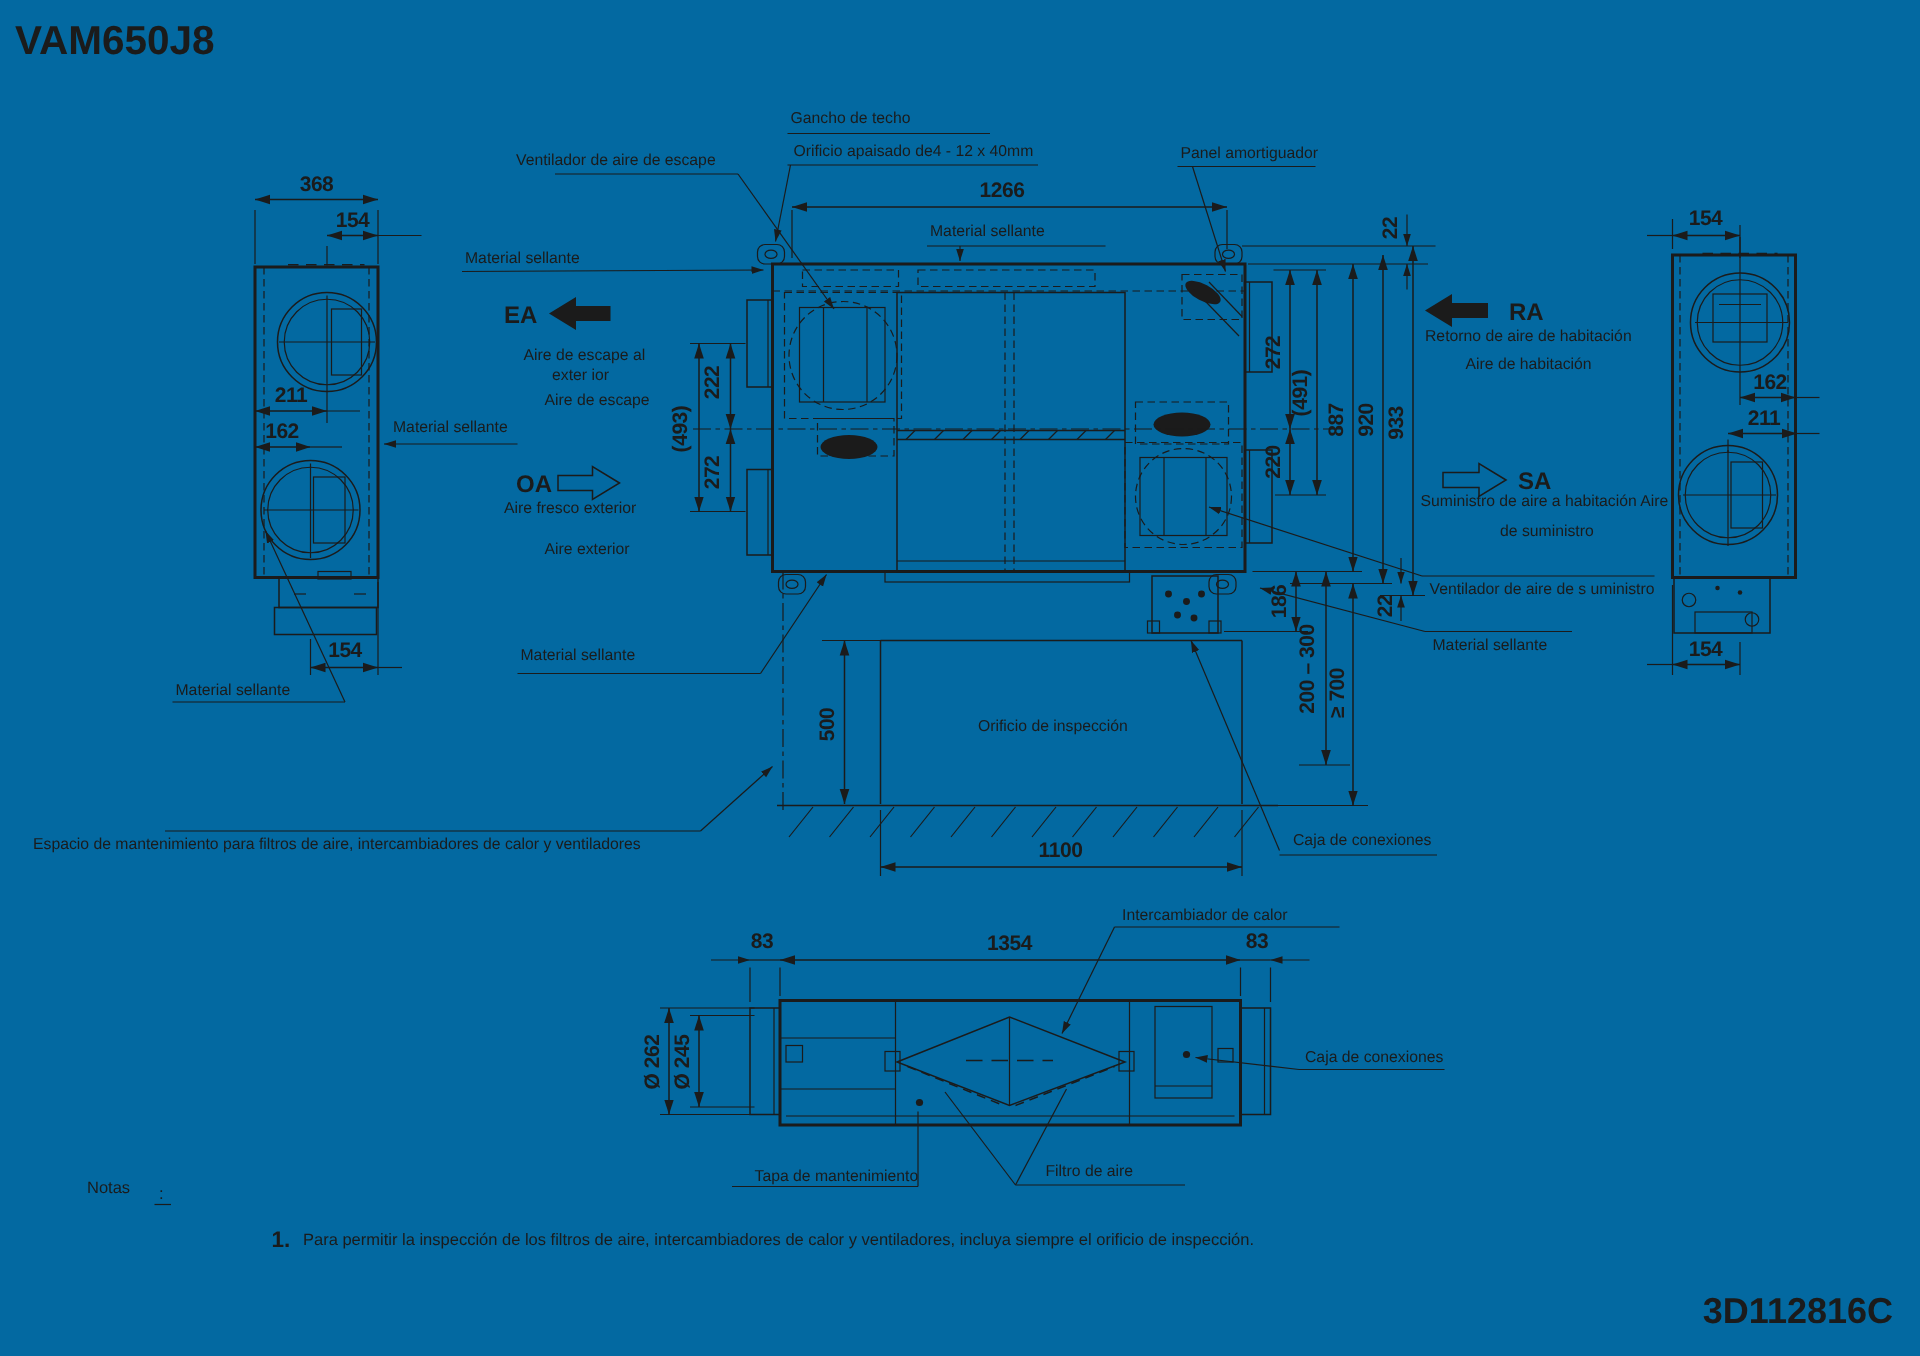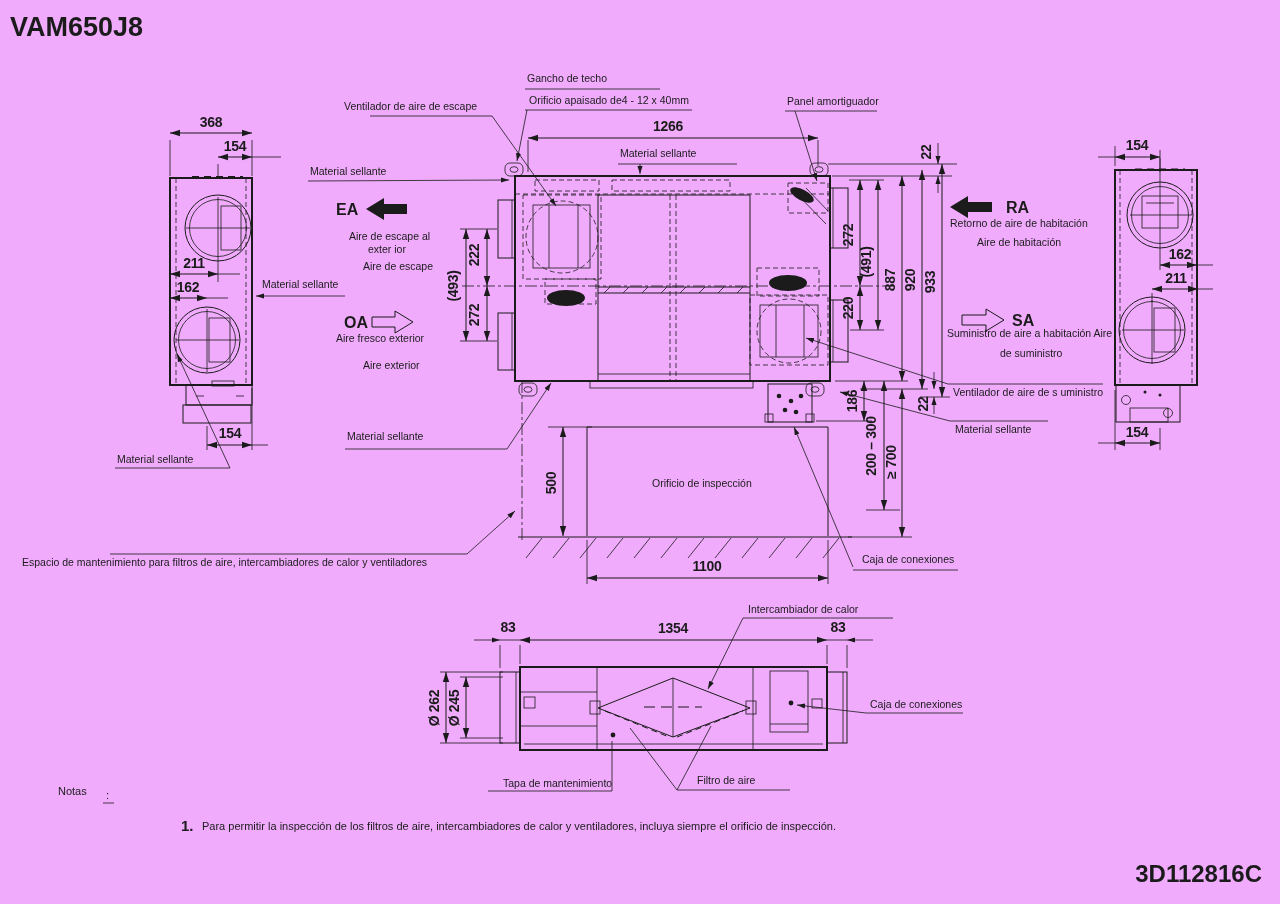--- a/index.html
+++ b/index.html
@@ -1,16 +1,16 @@
 <!DOCTYPE html>
 <html><head>
 <meta charset="utf-8">
 <style>
   html,body{margin:0;padding:0;background:#ffffff;}
-  .canvas{position:relative;width:1280px;height:904px;background:#f0abfc;overflow:hidden;}
+  .canvas{position:relative;width:1280px;height:904px;background:#0369a1;overflow:hidden;}
   svg{position:absolute;left:0;top:0;}
   .ln{stroke:#1b1b1b;stroke-width:1;fill:none;}
   .th{stroke-width:2;}
   .tn{stroke-width:0.8;}
   .ds{stroke-dasharray:5 3;}
   .dd{stroke-dasharray:12 3 3 3;}
   .blk{fill:#1b1b1b;stroke:none;}
   text{fill:#1b1b1b;}
   .lb{font:10.5px "Liberation Sans",sans-serif;}
   .dm{font:700 14px "Liberation Sans",sans-serif;letter-spacing:-0.3px;}

